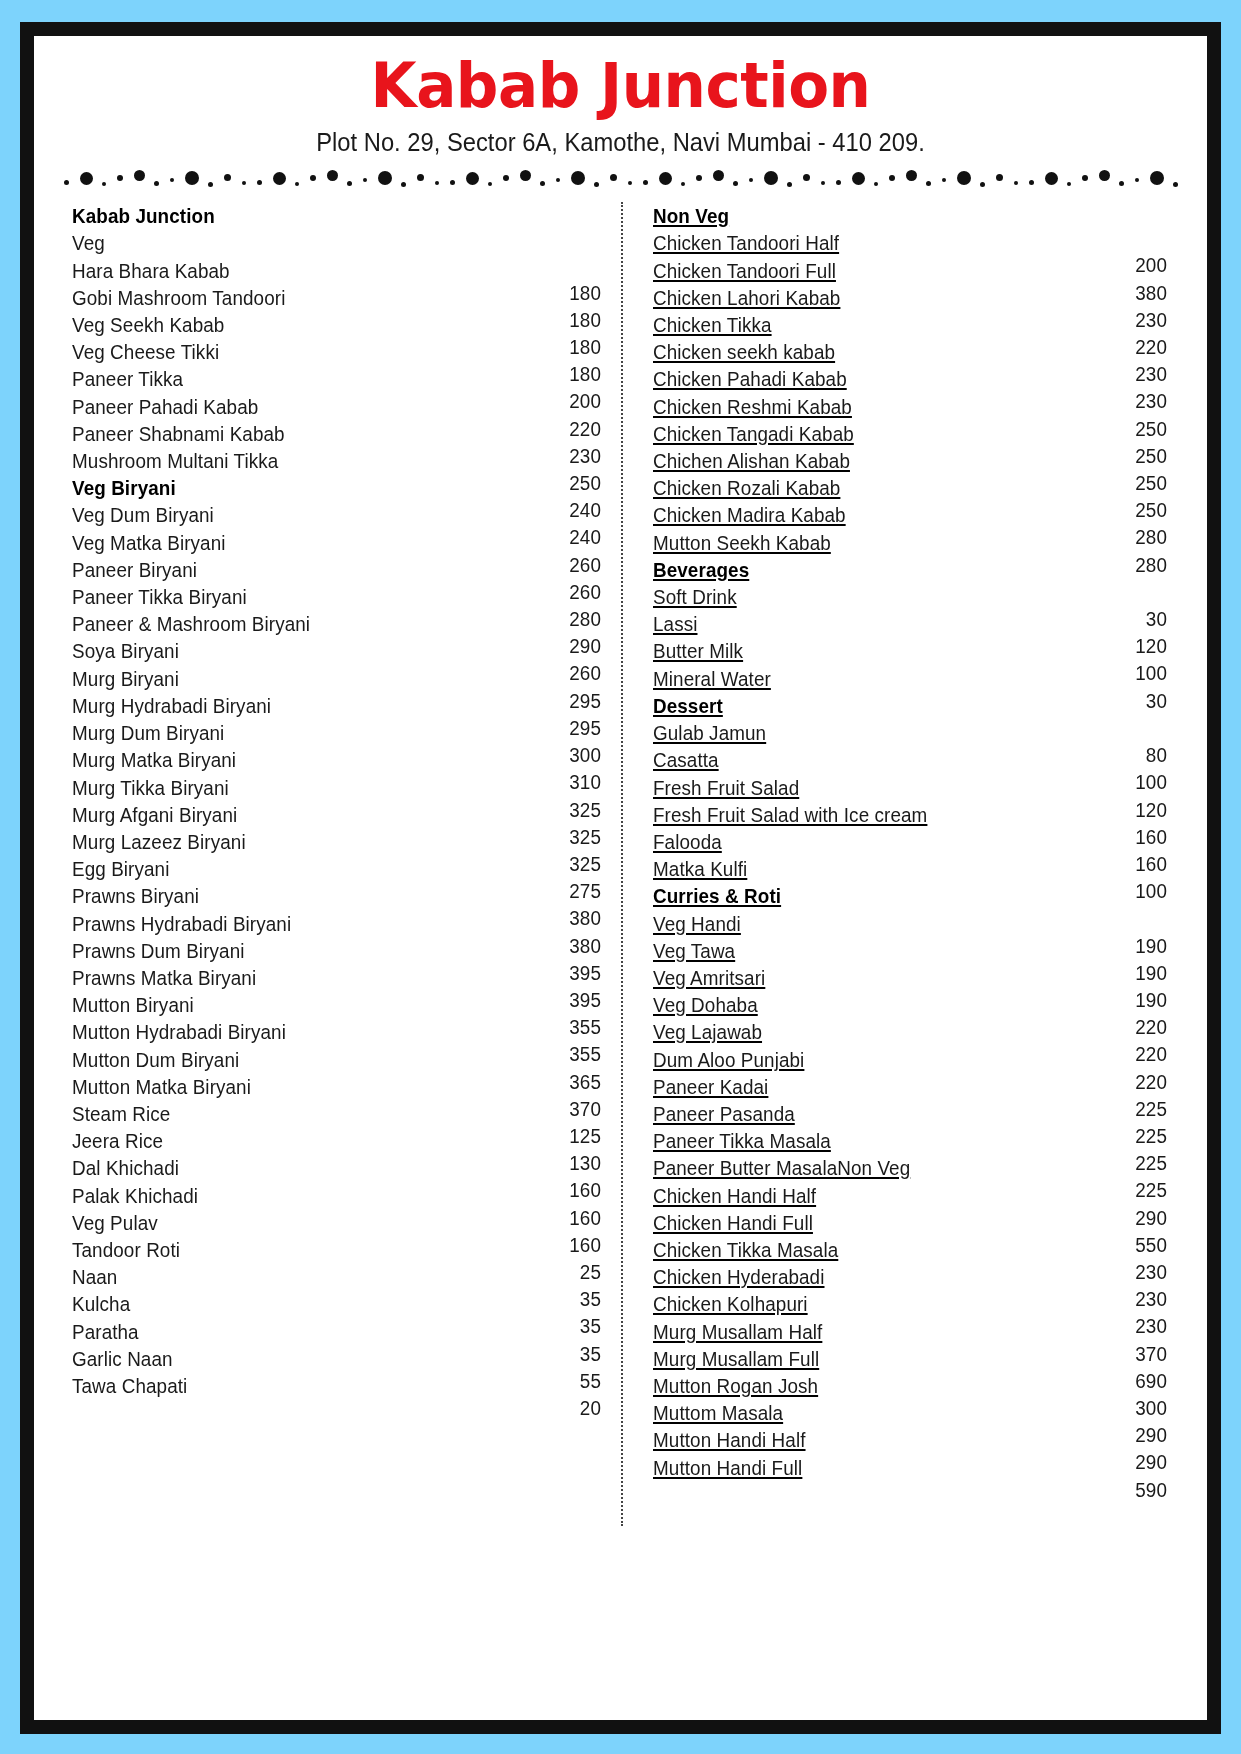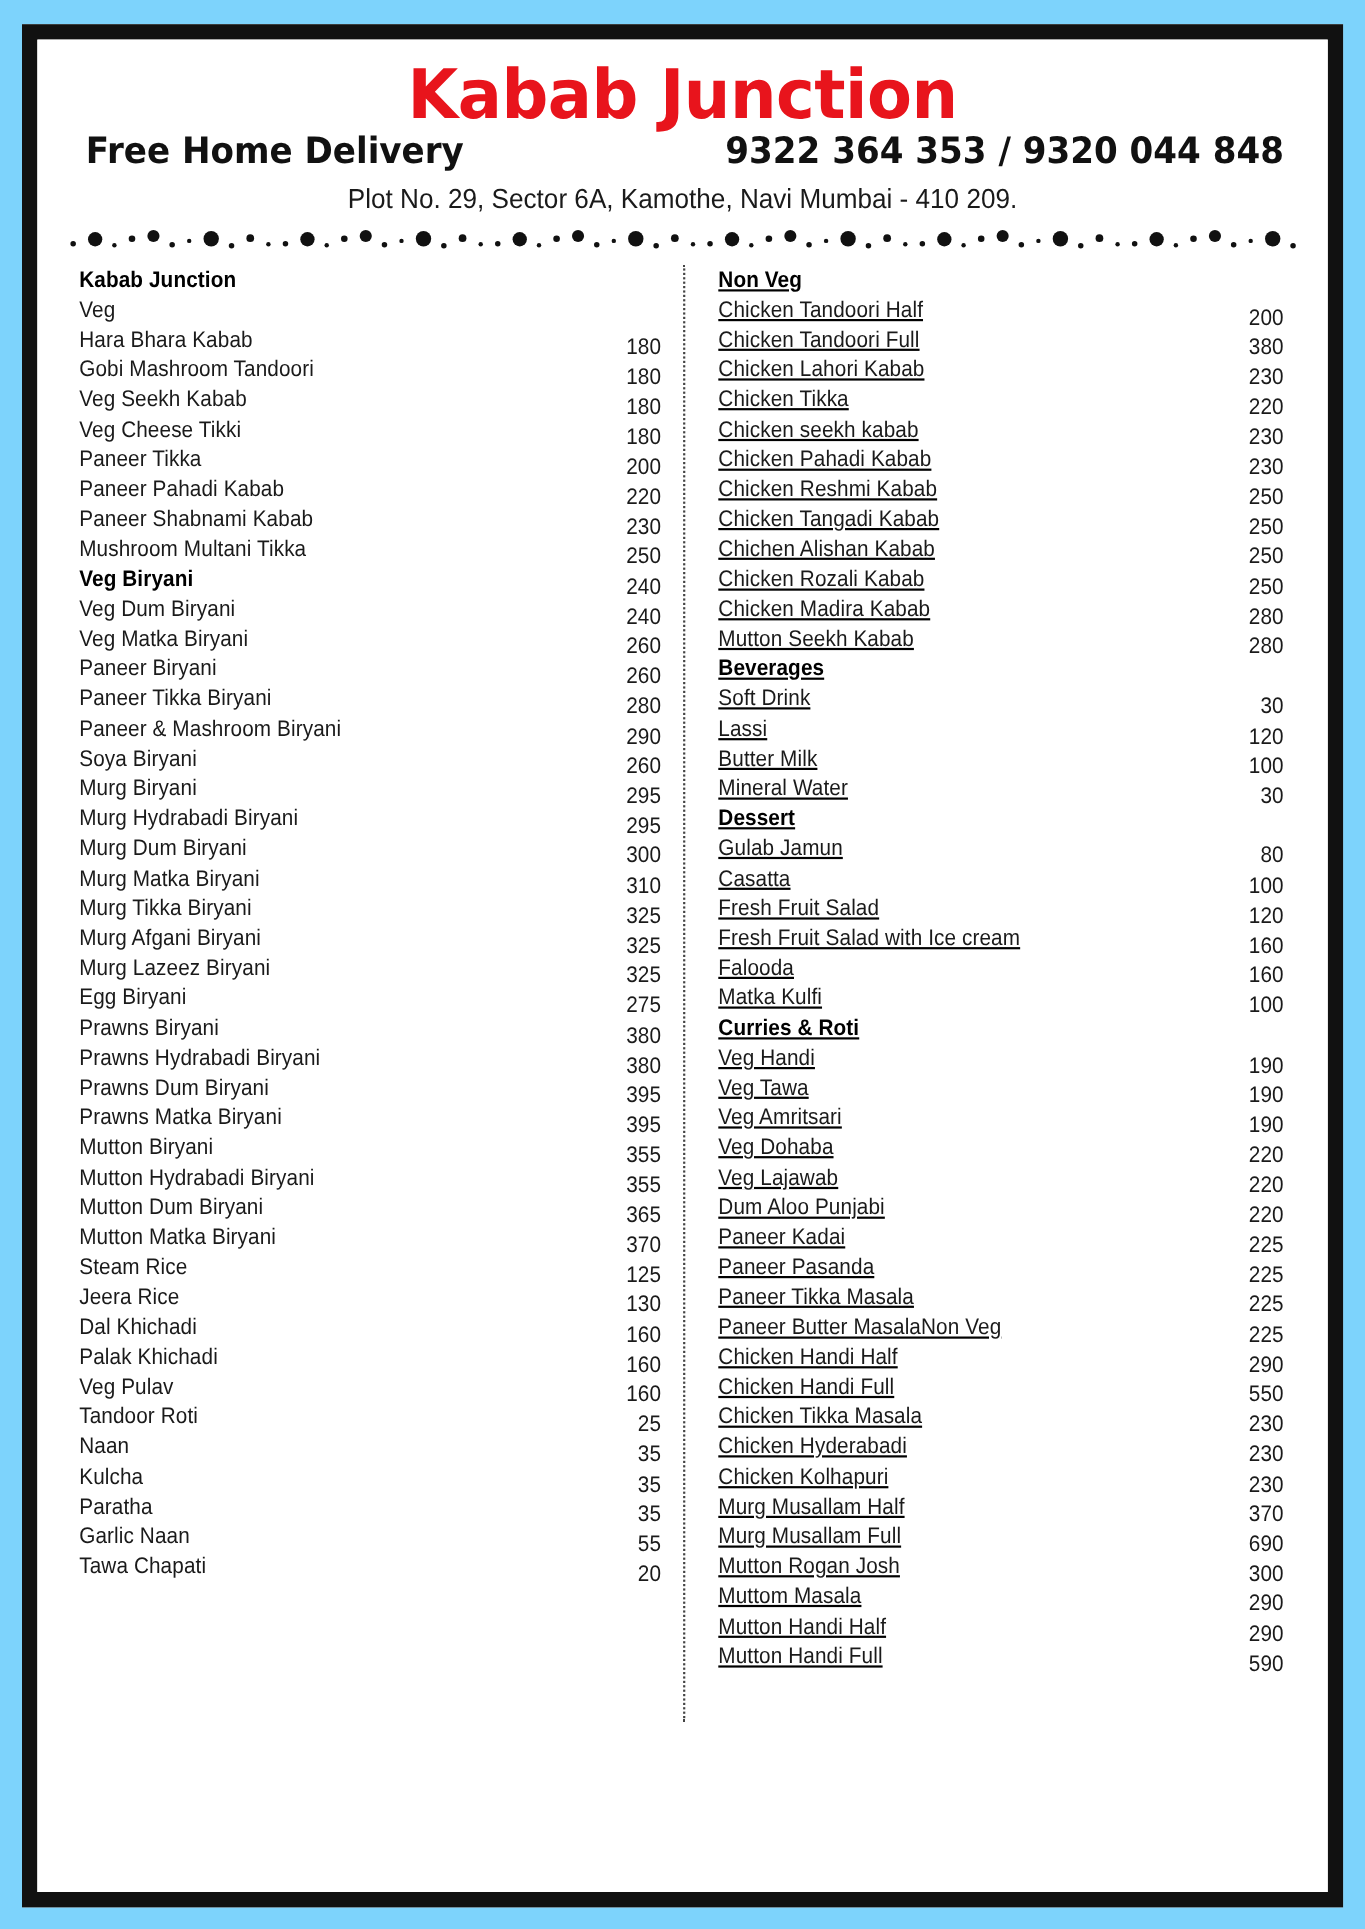--- a/index.html
+++ b/index.html
@@ -107,21 +107,21 @@
     border-left: 2px dotted #444444;
     padding-left: 30px;
     text-decoration: underline;
   }
   .col-inner { position: relative; }
 
   
   .names-layer { position: relative; }
   .prices-layer {
     position: absolute;
-    top: 7px;     
+    top: 22px;     
     right: 6px;
     width: 90px;
     text-align: right;
   }
   .menu-col.right .prices-layer { right: 2px; }
 
   .item-name, .item-price {
     font-family: "Liberation Sans", sans-serif;
     font-size: 20.5px;
     line-height: 27.2px;
@@ -144,24 +144,20 @@
 </style>
 </head>
 <body>
 
 <div id="menu-page">
   <div id="frame">
     <div id="frame-inner">
 
       <div class="restaurant-title">Kabab Junction</div>
 
-      <div class="header-row">
-        <div class="delivery-text">Free Home Delivery</div>
-        <div class="phone-text">9322 364 353 / 9320 044 848</div>
-      </div>
 
       <div class="address-text">Plot No. 29, Sector 6A, Kamothe, Navi Mumbai - 410 209.</div>
 
       <div class="dot-divider" id="dot-divider">
           <span class="dot" style="width: 5px; height: 5px; left: 6px; top: 14px;"></span>
           <span class="dot" style="width: 13px; height: 13px; left: 22px; top: 6px;"></span>
           <span class="dot" style="width: 4px; height: 4px; left: 44px; top: 16px;"></span>
           <span class="dot" style="width: 6px; height: 6px; left: 59px; top: 9px;"></span>
           <span class="dot" style="width: 11px; height: 11px; left: 76px; top: 4px;"></span>
           <span class="dot" style="width: 5px; height: 5px; left: 96px; top: 15px;"></span>

